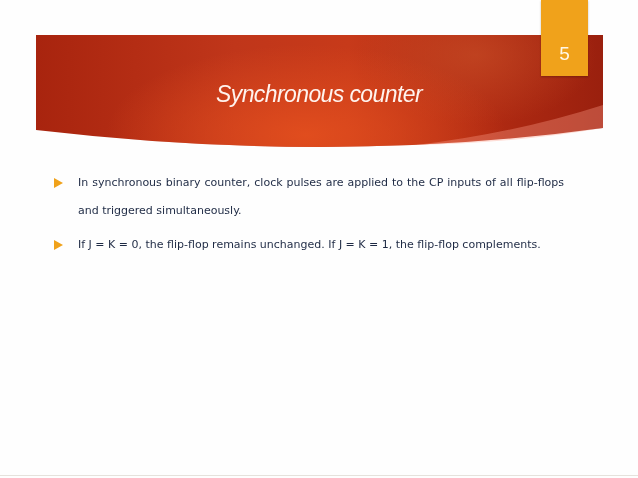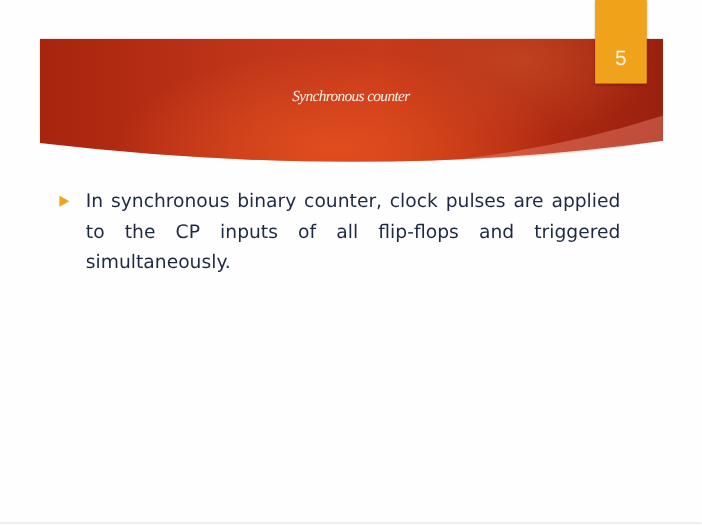--- a/index.html
+++ b/index.html
@@ -16,39 +16,39 @@
       linear-gradient(90deg, #a8240e 0%, #c0361a 35%, #c73a1a 55%, #b02a12 80%, #9a200e 100%);
     clip-path: path('M0 0 L567 0 L567 93 Q300 130 0 95 Z');
   }
   .banner-highlight {
     position:absolute; left:36px; top:35px; width:567px; height:112px;
     background:rgba(255,160,140,0.35);
     clip-path: path('M380 110 Q480 98 567 70 L567 93 Q480 108 380 110 Z');
   }
   .title {
     position:absolute; left:0; width:638px; top:81px; text-align:center;
-    color:#fff3ee; font-family:Liberation Serif, serif; font-style:italic;
-    font-size:14px; letter-spacing:-0.6px;
+    color:#fff3ee; font-family:Liberation Sans, sans-serif; font-style:italic;
+    font-size:23px; letter-spacing:-0.6px;
   }
   .page-badge {
     position:absolute; left:541px; top:0; width:47px; height:76px;
     background:#f0a21b;
     box-shadow:0 1px 2px rgba(0,0,0,0.25);
   }
   .page-num {
     position:absolute; left:0; right:0; top:44px; text-align:center;
     color:#fff7e6; font-size:19px; line-height:20px;
     font-family:"Liberation Sans", sans-serif;
   }
   .content {
     position:absolute; left:52px; top:169px; width:512px;
   }
   .bullet {
     position:relative; padding-left:26px; margin-bottom:6px;
-    color:#1e2a44; font-size:17px; line-height:28px;
+    color:#1e2a44; font-size:11px; line-height:28px;
     text-align:justify;
   }
   .bullet .arrow {
     position:absolute; left:2px; top:9px; width:0; height:0;
     border-left:9px solid #f0a21b;
     border-top:5px solid transparent; border-bottom:5px solid transparent;
   }
   .bottom-line {
     position:absolute; left:0; right:0; top:475px; height:1px; background:#e6e2dc;
   }
@@ -62,15 +62,19 @@
 
 <div class="page-badge">
   <div class="page-num">5</div>
 </div>
 
 <div class="content">
   <div class="bullet">
     <span class="arrow"></span>
     <span>In synchronous binary counter, clock pulses are applied to the CP inputs of all flip-flops and triggered simultaneously.</span>
   </div>
+  <div class="bullet">
+    <span class="arrow"></span>
+    <span>If J = K = 0, the flip-flop remains unchanged. If J = K = 1, the flip-flop complements.</span>
+  </div>
 </div>
 
 <div class="bottom-line"></div>
 
 </body></html>

